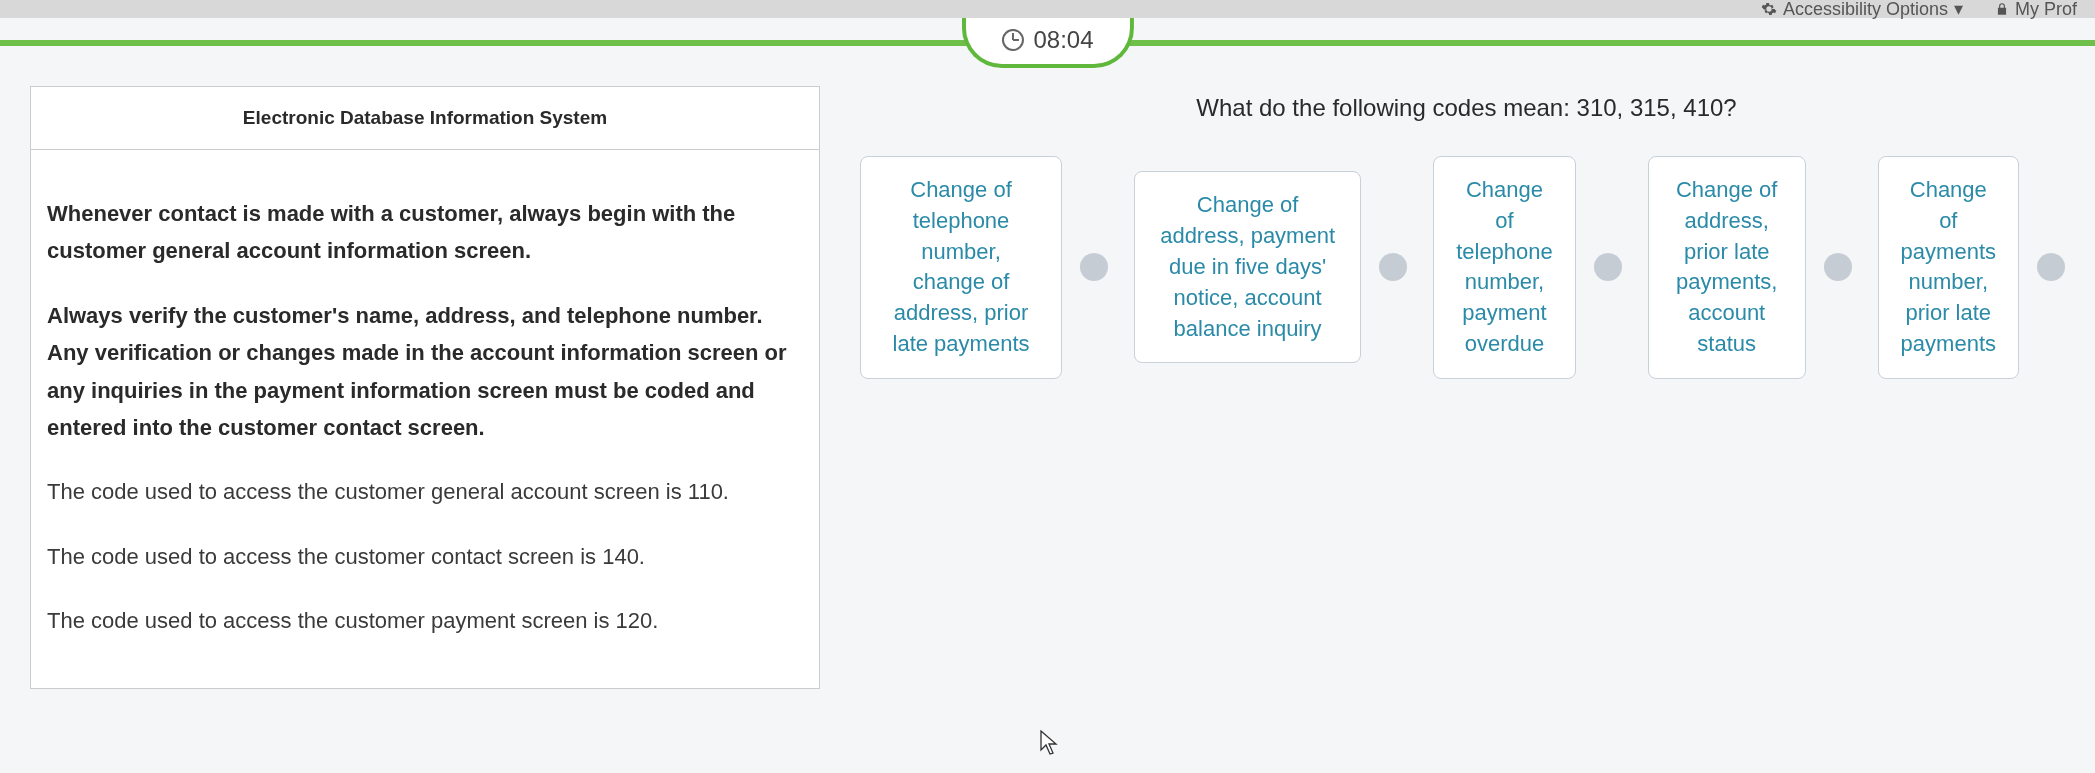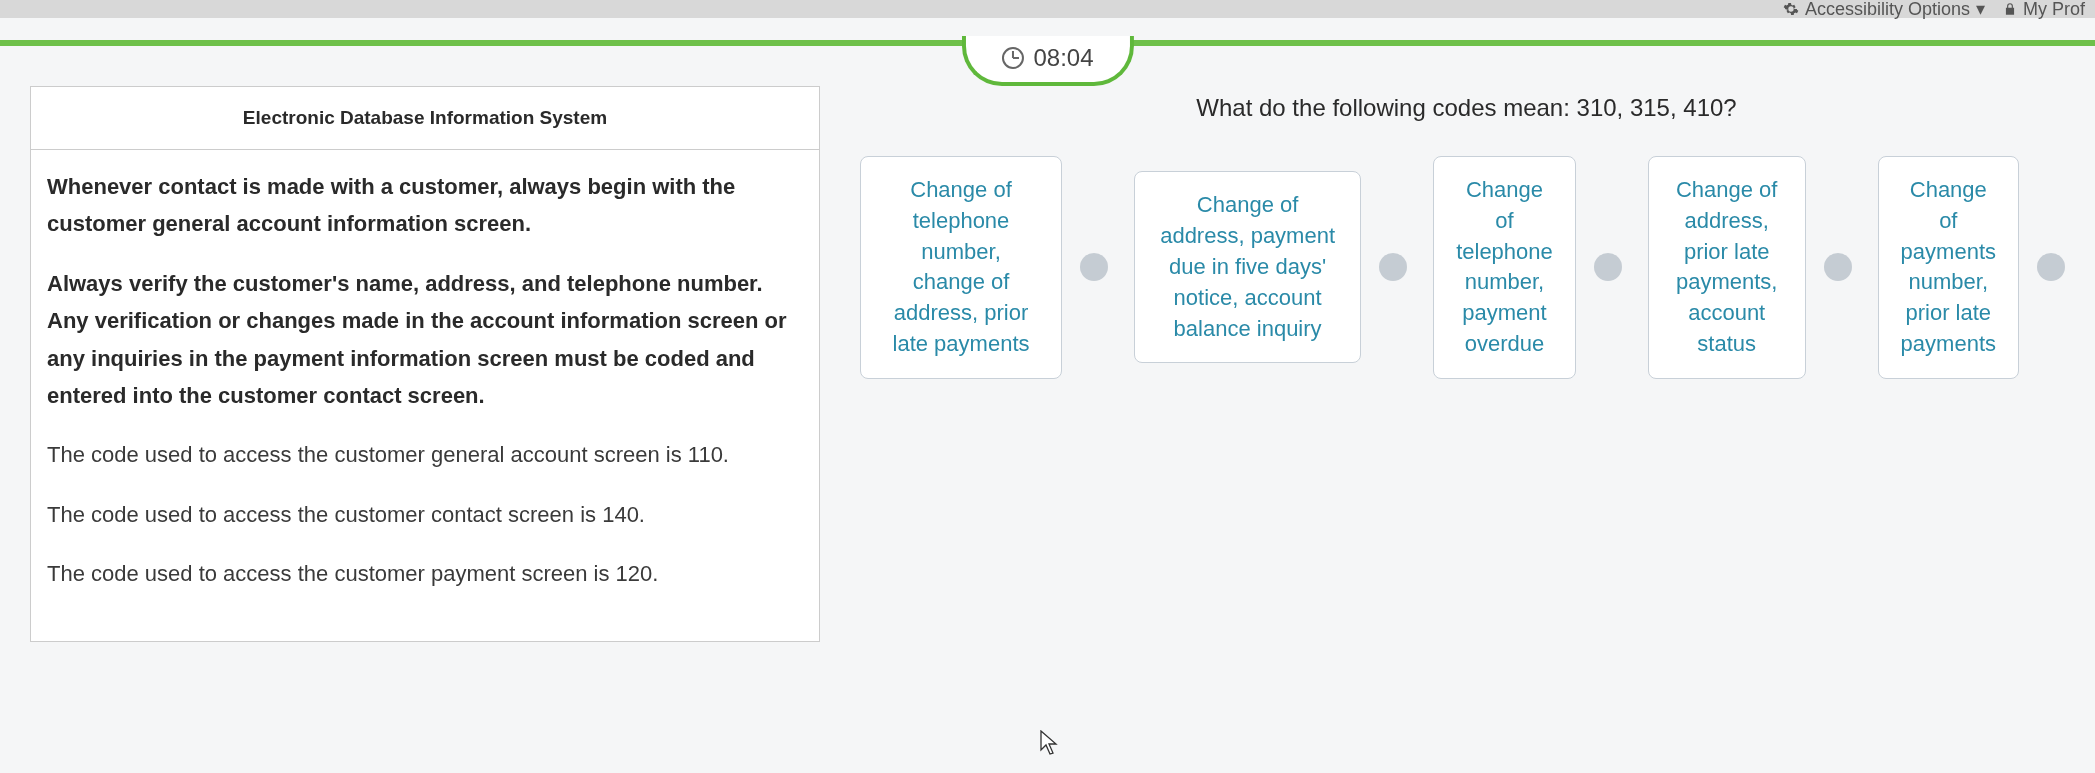--- a/index.html
+++ b/index.html
@@ -10,22 +10,22 @@
     height: 773px;
     overflow: hidden;
     position: relative;
   }
   .topbar {
     height: 18px;
     background: #d8d8d8;
     display: flex;
     justify-content: flex-end;
     align-items: center;
-    padding-right: 10px;
-    gap: 18px;
+    padding-right: 18px;
+    gap: 32px;
     color: #555;
     font-size: 18px;
   }
   .topbar span { display: inline-flex; align-items: center; gap: 6px; }
   .gear-icon svg { width: 16px; height: 16px; }
   .lock-icon svg { width: 14px; height: 14px; }
 
   .timer-bar {
     position: relative;
     height: 48px;
@@ -36,21 +36,21 @@
     left: 0;
     right: 0;
     height: 6px;
     background: #6ec04a;
     z-index: 1;
   }
   .timer-pill {
     position: absolute;
     left: 50%;
     transform: translateX(-50%);
-    top: 18px;
+    top: 0;
     background: #fff;
     border: 4px solid #5fb83b;
     border-top: none;
     border-radius: 0 0 40px 40px;
     padding: 8px 36px 10px 36px;
     display: flex;
     align-items: center;
     gap: 10px;
     z-index: 2;
     color: #444;
@@ -99,21 +99,21 @@
     font-weight: 700;
     font-size: 19px;
     color: #2a2a2a;
   }
   .panel-body {
     padding: 18px 16px 26px 16px;
     font-size: 22px;
     color: #2a2a2a;
     line-height: 1.7;
   }
-  .panel-body p { margin-bottom: 22px; }
+  .panel-body p { margin-bottom: 22px; margin-top: 27px; }
   .panel-body .bold { font-weight: 700; }
   .panel-body .normal { font-weight: 400; color: #3a3a3a; }
 
   .right-panel {
     flex: 1;
     padding-top: 8px;
     text-align: center;
   }
   .question {
     font-size: 24px;

